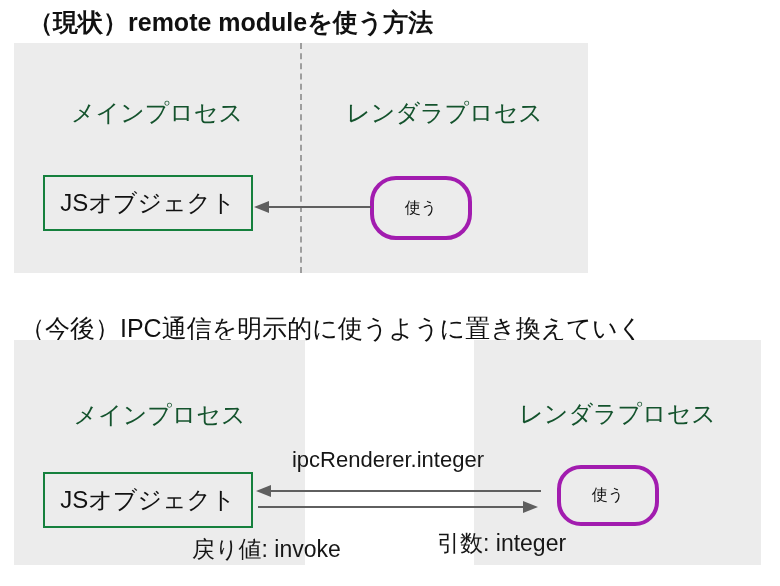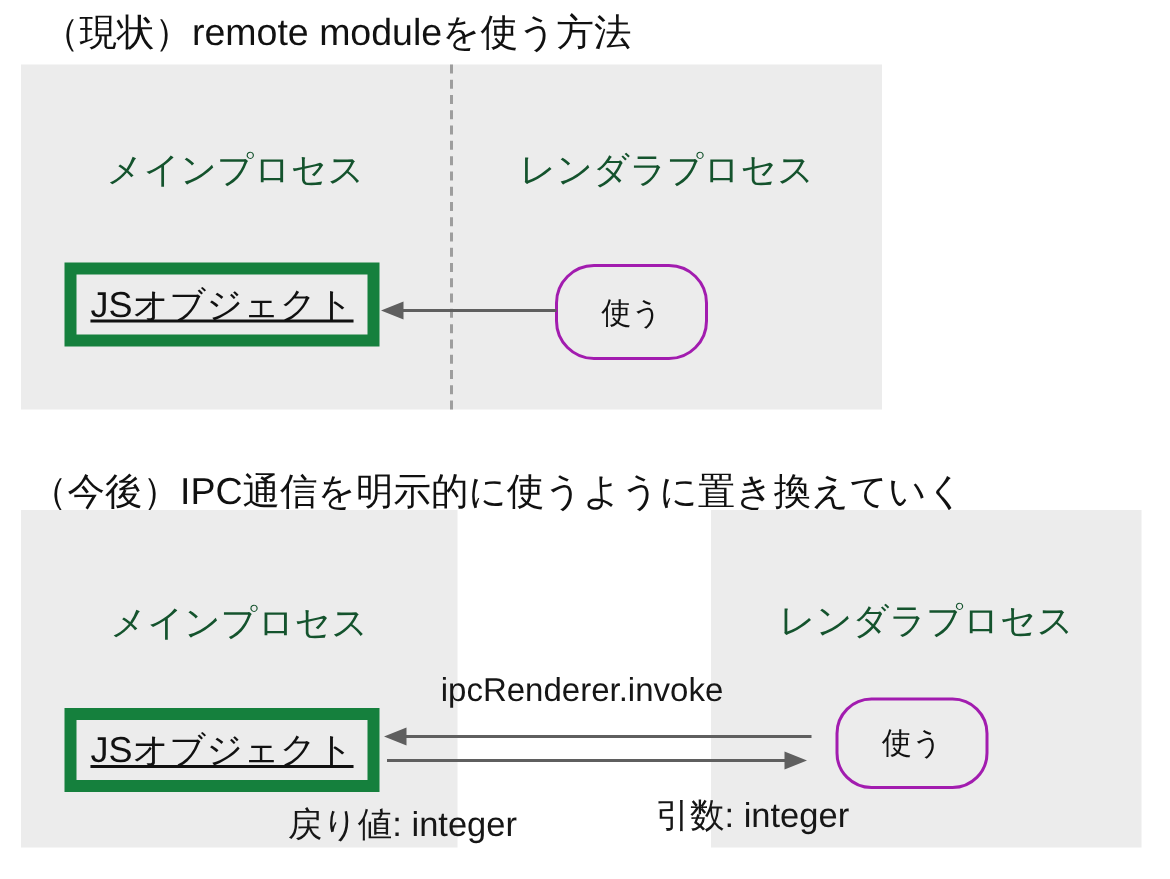--- a/index.html
+++ b/index.html
@@ -25,51 +25,50 @@
   }
 
   .process-label {
     font-size: 24px;
     text-align: center;
     color: #14532d;
     white-space: nowrap;
   }
 
   .js-box {
-    border: 8px solid #15803d;
+    border: 2px solid #15803d;
     background: transparent;
     display: flex; align-items: center; justify-content: center;
     font-size: 24px;
     color: #111111;
     white-space: nowrap;
-    text-decoration: underline;
   }
 
   .use-box {
-    border: 2px solid #a21caf;
+    border: 4px solid #a21caf;
     background: transparent;
     display: flex; align-items: center; justify-content: center;
-    font-size: 20px;
+    font-size: 16px;
     color: #111111;
     white-space: nowrap;
   }
 
   .divider-dashed {
     width: 0;
     border-left: 2px dashed #9e9e9e;
   }
 
   .annotation {
     font-size: 23px;
     color: #161616;
     white-space: nowrap;
   }
 
   
-  #title-current   { left: 28px;  top: 9px; }
+  #title-current   { left: 28px;  top: 9px; font-weight: bold; }
   #panel-current   { left: 14px;  top: 43px;  width: 574px; height: 230px; }
   #divider-current { left: 300px; top: 43px;  height: 230px; }
   #main-label-1    { left: 14px;  top: 97px;  width: 286px; }
   #renderer-label-1{ left: 301px; top: 97px;  width: 287px; }
   #js-box-1        { left: 43px;  top: 175px; width: 210px; height: 56px; }
   #use-box-1       { left: 370px; top: 176px; width: 102px; height: 64px; border-radius: 26px; }
 
   
   #title-future    { left: 20px;  top: 315px; }
   #panel-future-l  { left: 14px;  top: 340px; width: 291px; height: 225px; }
@@ -119,23 +118,23 @@
 <div class="abs process-label" id="renderer-label-2">レンダラプロセス</div>
 
 <div class="abs js-box" id="js-box-2">
   <span>JSオブジェクト</span>
 </div>
 
 <div class="abs use-box" id="use-box-2">
   <span>使う</span>
 </div>
 
-<div class="abs annotation" id="invoke-label">ipcRenderer.invoke</div>
+<div class="abs annotation" id="invoke-label">ipcRenderer.integer</div>
 
-<div class="abs annotation" id="return-label">戻り値: integer</div>
+<div class="abs annotation" id="return-label">戻り値: invoke</div>
 
 <div class="abs annotation" id="arg-label">引数: integer</div>
 
 <svg class="abs" id="connector-layer" width="780" height="586" xmlns="http://www.w3.org/2000/svg">
 
   <g stroke="#5f5f5f" fill="#5f5f5f">
     <line x1="268" y1="207" x2="371" y2="207" stroke-width="2"></line>
     <polygon points="254,207 269,201 269,213" stroke="none"></polygon>
   </g>
 

